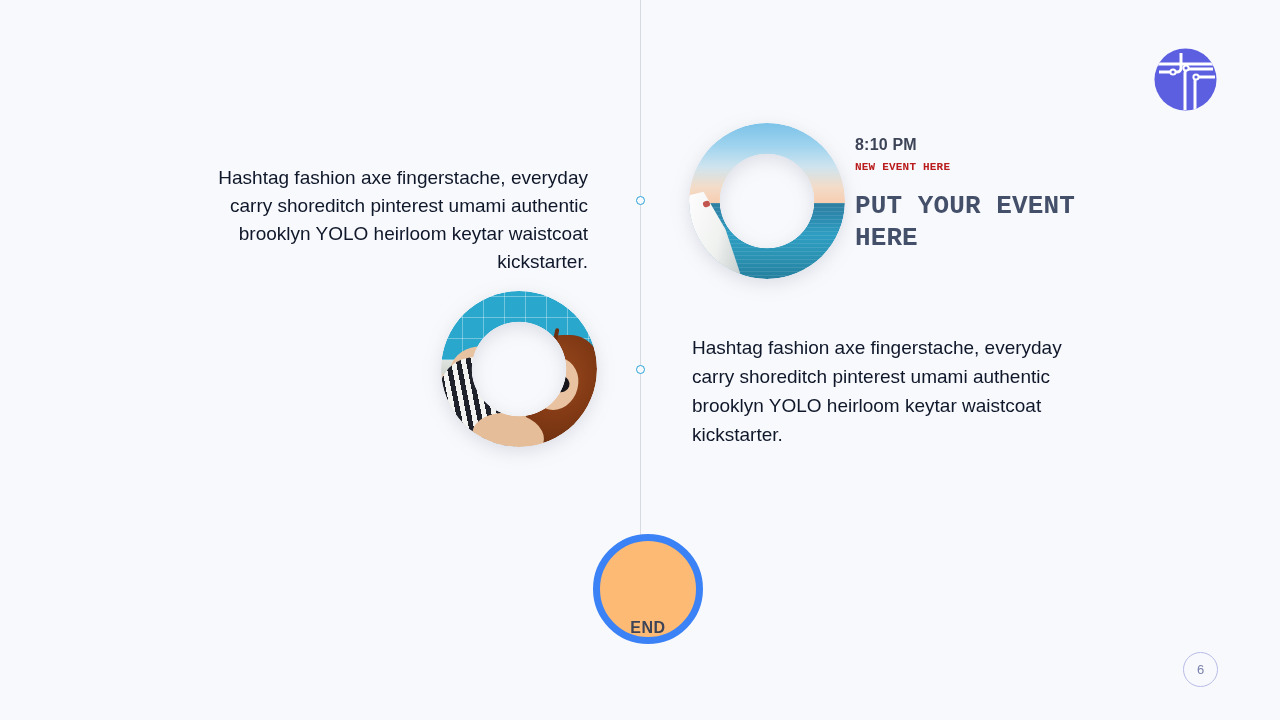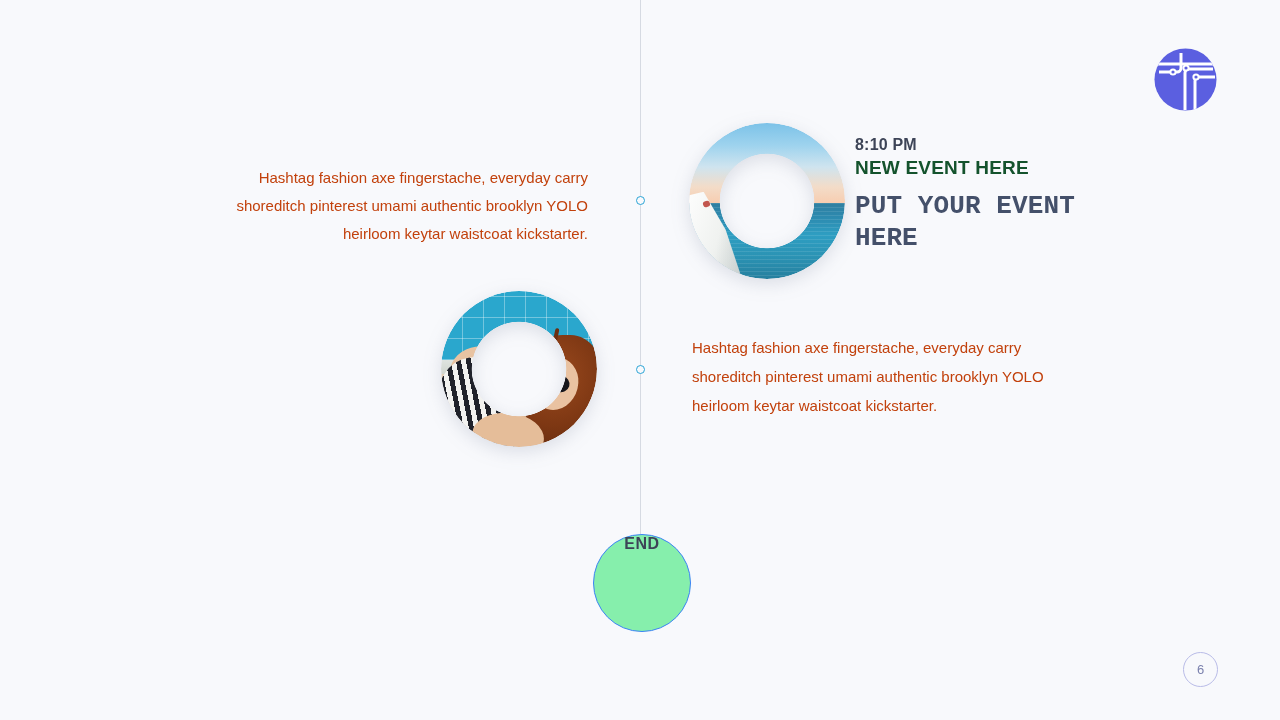--- a/index.html
+++ b/index.html
@@ -44,37 +44,37 @@
   .node-2 { top: 365px; }
 
   
   .end-marker {
     position: absolute;
     left: 593px;
     top: 534px;
     width: 96px;
     height: 96px;
     border-radius: 50%;
-    border: 1px solid #3b82f6;
-    background: #86efac;
+    border: 7px solid #3b82f6;
+    background: #fdba74;
     display: flex;
-    align-items: flex-start;
+    align-items: flex-end;
     justify-content: center;
   }
   .end-marker span {
     font-size: 16px;
     font-weight: bold;
     letter-spacing: 0.5px;
     color: #3d4457;
   }
 
   
   .para {
-    color: #c2410c;
-    font-size: 15px;
+    color: #0f172a;
+    font-size: 19px;
     line-height: 28px;
   }
   .para-left {
     position: absolute;
     left: 195px;
     top: 164px;
     width: 393px;
     text-align: right;
   }
   .para-right {
@@ -93,25 +93,26 @@
     width: 260px;
   }
   .event-time {
     font-size: 16px;
     font-weight: bold;
     color: #3d4457;
     line-height: 22px;
     letter-spacing: 0.2px;
   }
   .event-sub {
-    font-size: 19px;
+    font-size: 11px;
     font-weight: bold;
-    color: #14532d;
+    color: #b91c1c;
     line-height: 23px;
     letter-spacing: 0.2px;
+    font-family: Liberation Mono, monospace;
   }
   .event-title {
     margin-top: 11px;
     font-size: 26px;
     font-weight: bold;
     color: #44506a;
     line-height: 32px;
     letter-spacing: 0.1px;
     font-family: Liberation Mono, monospace;
   }

